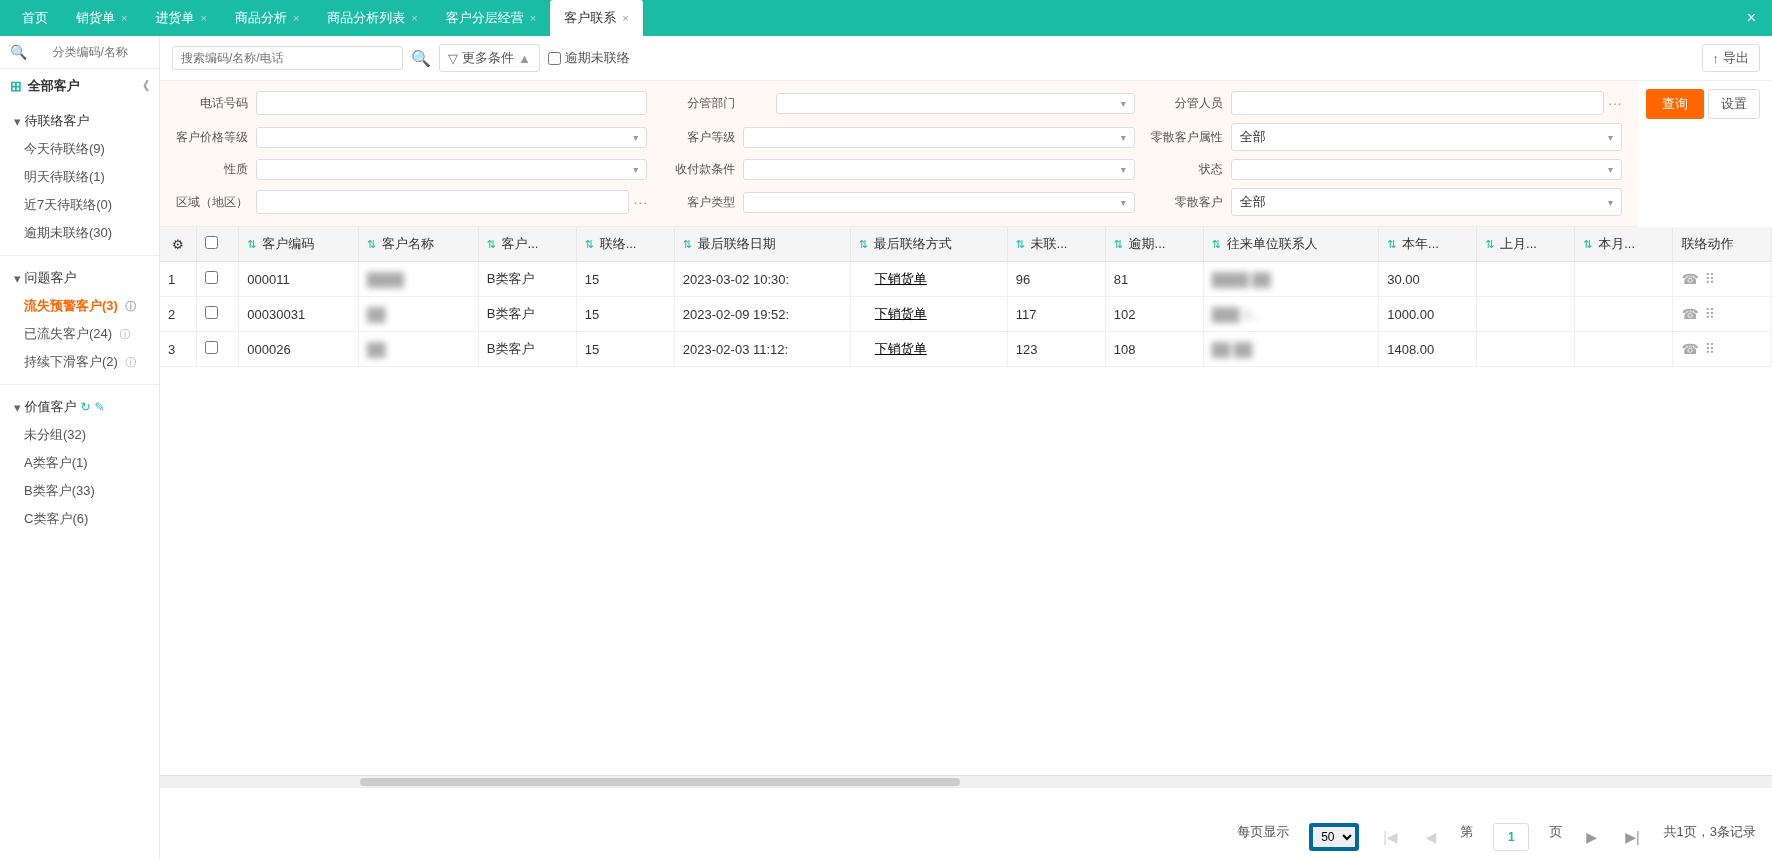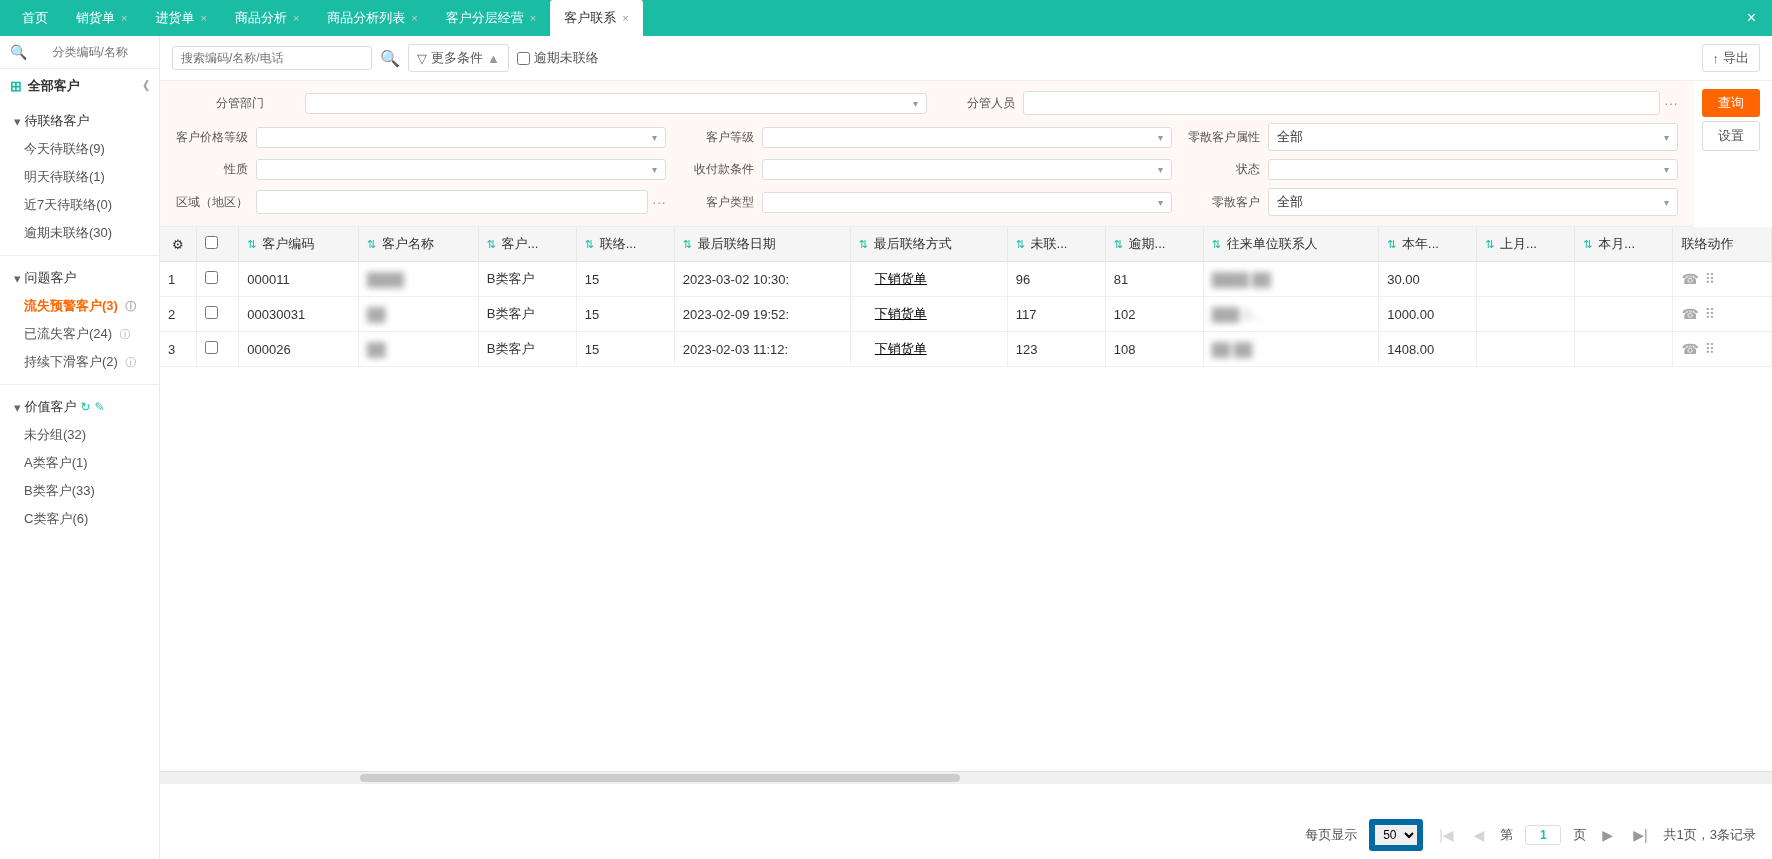--- a/index.html
+++ b/index.html
@@ -145,21 +145,21 @@
       padding: 8px 12px;
       border-bottom: 1px solid #eee;
       background: #fff;
       gap: 8px;
     }
     .filter-search-input {
       border: 1px solid #ddd;
       border-radius: 3px;
       padding: 4px 8px;
       font-size: 12px;
-      width: 200px;
+      width: 231px;
       color: #999;
     }
     .search-btn {
       background: none;
       border: none;
       cursor: pointer;
       color: #ff6600;
       font-size: 16px;
     }
     .more-btn {
@@ -319,28 +319,27 @@
       display: flex;
       align-items: center;
       justify-content: space-between;
       padding: 8px 16px;
       border-top: 1px solid #eee;
       background: #fff;
     }
     .footer-left { flex: 1; }
     .footer-right {
       display: flex;
-      align-items: center;
-      gap: 12px;
+      gap: 20px;
       font-size: 12px;
       color: #555;
       margin-top: 27px;
     }
     .page-size-select {
-      border: 6px solid #0369a1;
+      border: 4px solid #0369a1;
       border-radius: 3px;
       padding: 2px 4px;
       font-size: 12px;
     }
     .page-nav-btn {
       background: none;
       border: none;
       cursor: pointer;
       color: #999;
       font-size: 14px;
@@ -378,21 +377,21 @@
     .filter-actions-row {
       display: flex;
       align-items: flex-start;
       position: relative;
     }
     .filter-form-area {
       flex: 1;
     }
     .filter-btn-area {
       display: flex;
-      flex-direction: column;
+      flex-direction: row;
       gap: 4px;
       padding: 8px 12px 8px 8px;
     }
   </style>
 </head>
 <body>
 
 <div class="top-nav">
   <div class="nav-item">
     <span>首页</span>
@@ -522,20 +521,24 @@
         <span>↑</span>
         <span>导出</span>
       </button>
     </div>
 
     <div class="filter-actions-row">
       <div class="filter-form-area">
         <div class="advanced-filters">
 
           <div class="filter-row">
+            <div class="filter-field">
+              <span class="filter-label">电话号码</span>
+              <input class="filter-input" type="text" value="" style="">
+            </div>
             <div class="filter-field" style="margin-left:16px;gap:33px;">
               <span class="filter-label">分管部门</span>
               <div class="filter-select">
                 <span></span>
                 <span class="down-arrow">▾</span>
               </div>
             </div>
             <div class="filter-field" style="margin-left:16px;">
               <span class="filter-label">分管人员</span>
               <input class="filter-input" type="text" value="" style="flex: 1 1 0%;">

